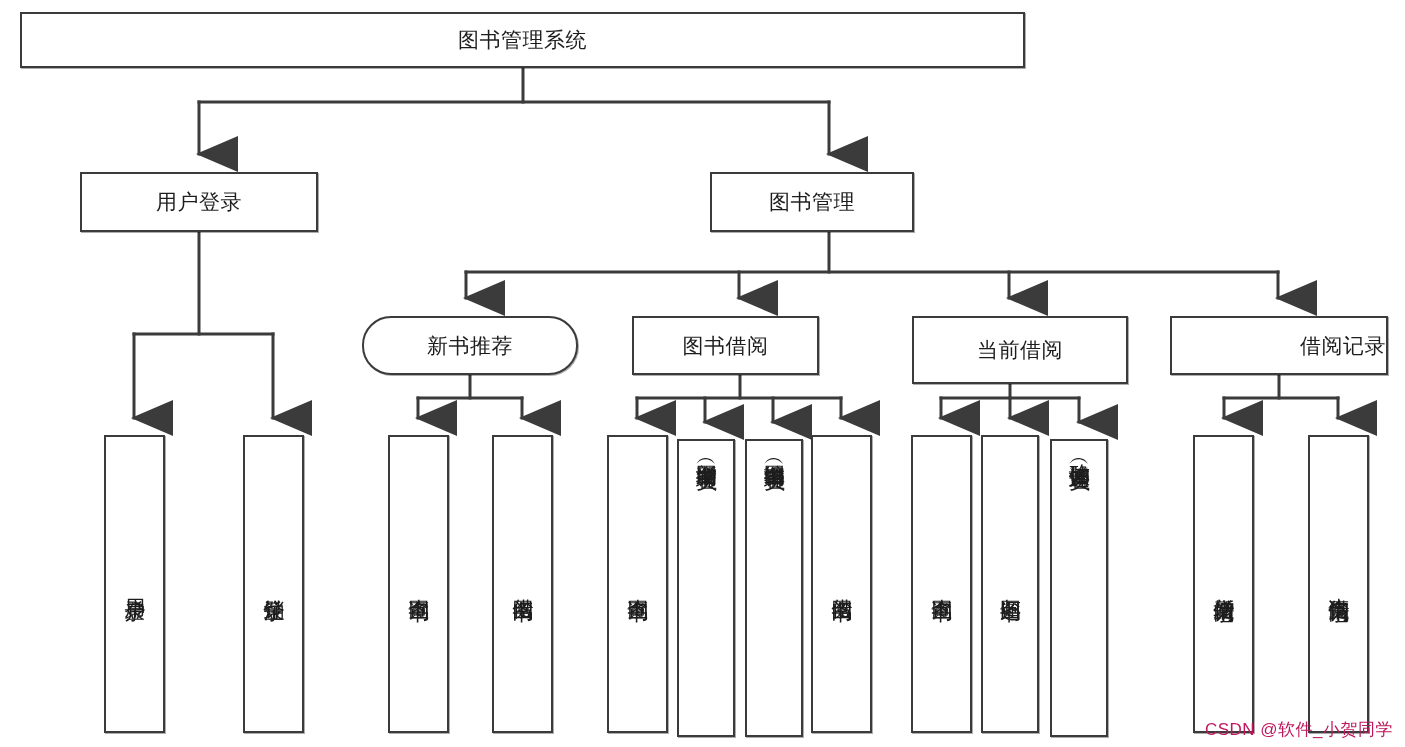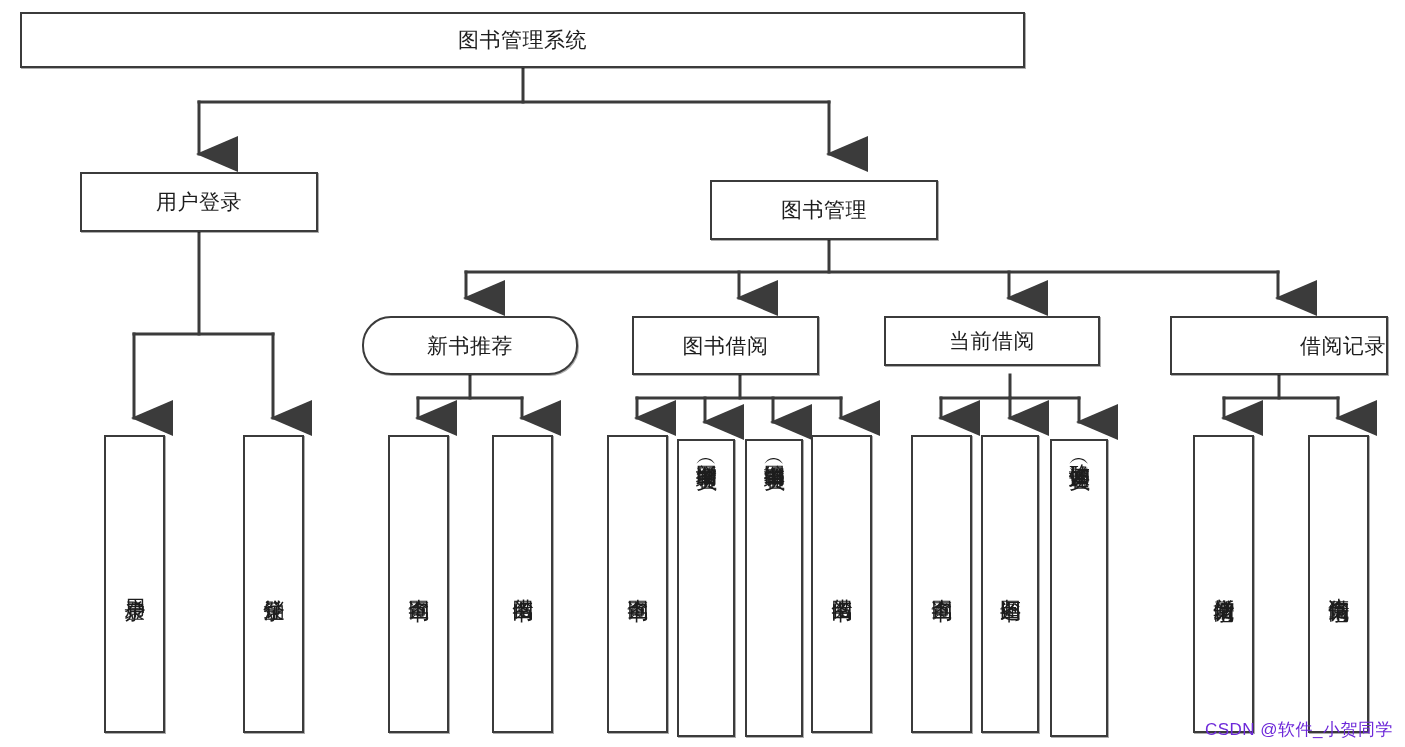--- a/index.html
+++ b/index.html
@@ -57,21 +57,21 @@
   }
   .node.vertical.mid {
     align-items: center;
     padding-top: 0;
   }
   #watermark {
     position: absolute;
     right: 12px;
     bottom: 6px;
     font-size: 17px;
-    color: #6d28d9;
+    color: #be185d;
     letter-spacing: 0.5px;
     white-space: nowrap;
     user-select: none;
   }
 </style>
 </head>
 <body>
 
 <div id="canvas">
 
@@ -125,31 +125,31 @@
     </g>
   </svg>
 
   <div class="node horizontal" style="left:20px; top:12px; width:1005px; height:56px;align-items:center;">
     <span>图书管理系统</span>
   </div>
 
   <div class="node horizontal" style="left:80px; top:172px; width:238px; height:60px;">
     <span>用户登录</span>
   </div>
-  <div class="node horizontal" style="left:710px; top:180px; width:228px; height:60px;">
+  <div class="node horizontal" style="left:710px; top:172px; width:204px; height:60px;">
     <span>图书管理</span>
   </div>
 
   <div class="node horizontal" style="left:362px; top:316px; width:216px; height:59px;border-radius:29px;">
     <span>新书推荐</span>
   </div>
   <div class="node horizontal" style="left:632px; top:316px; width:187px; height:59px;">
     <span>图书借阅</span>
   </div>
-  <div class="node horizontal" style="left:884px; top:316px; width:216px; height:50px;">
+  <div class="node horizontal" style="left:912px; top:316px; width:216px; height:68px;">
     <span>当前借阅</span>
   </div>
   <div class="node horizontal" style="left:1170px; top:316px; width:218px; height:59px;justify-content:flex-end;">
     <span>借阅记录</span>
   </div>
 
   <div class="node vertical mid" style="left:104px; top:435px; width:61px; height:298px;">
     <span class="vlabel">用户登录</span>
   </div>
   <div class="node vertical mid" style="left:243px; top:435px; width:61px; height:298px;">

